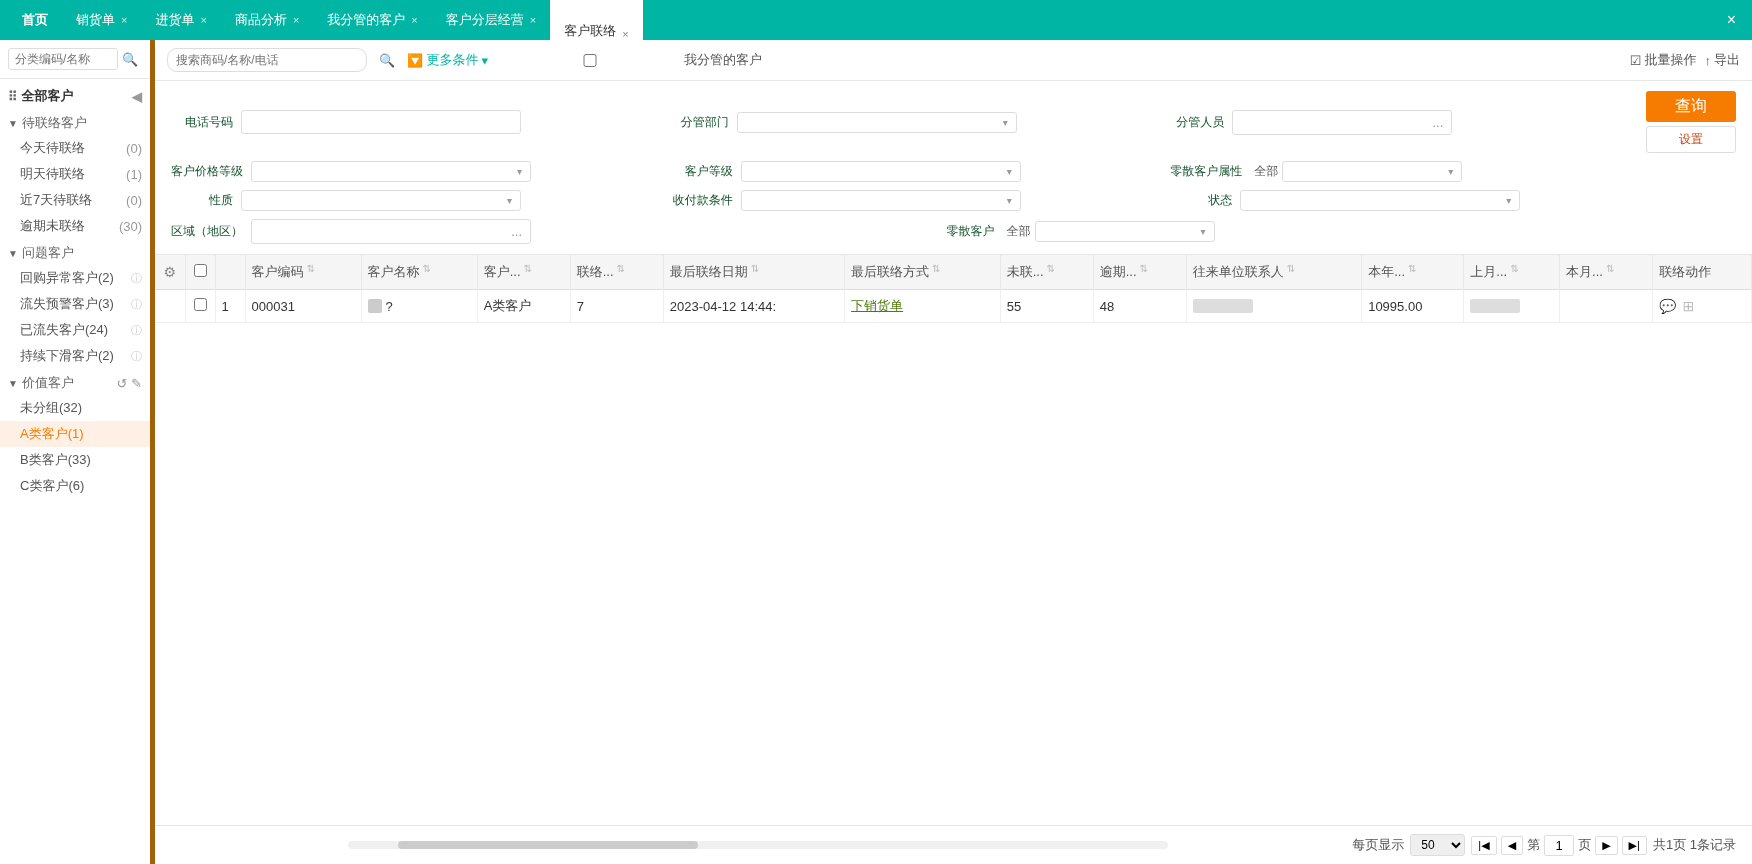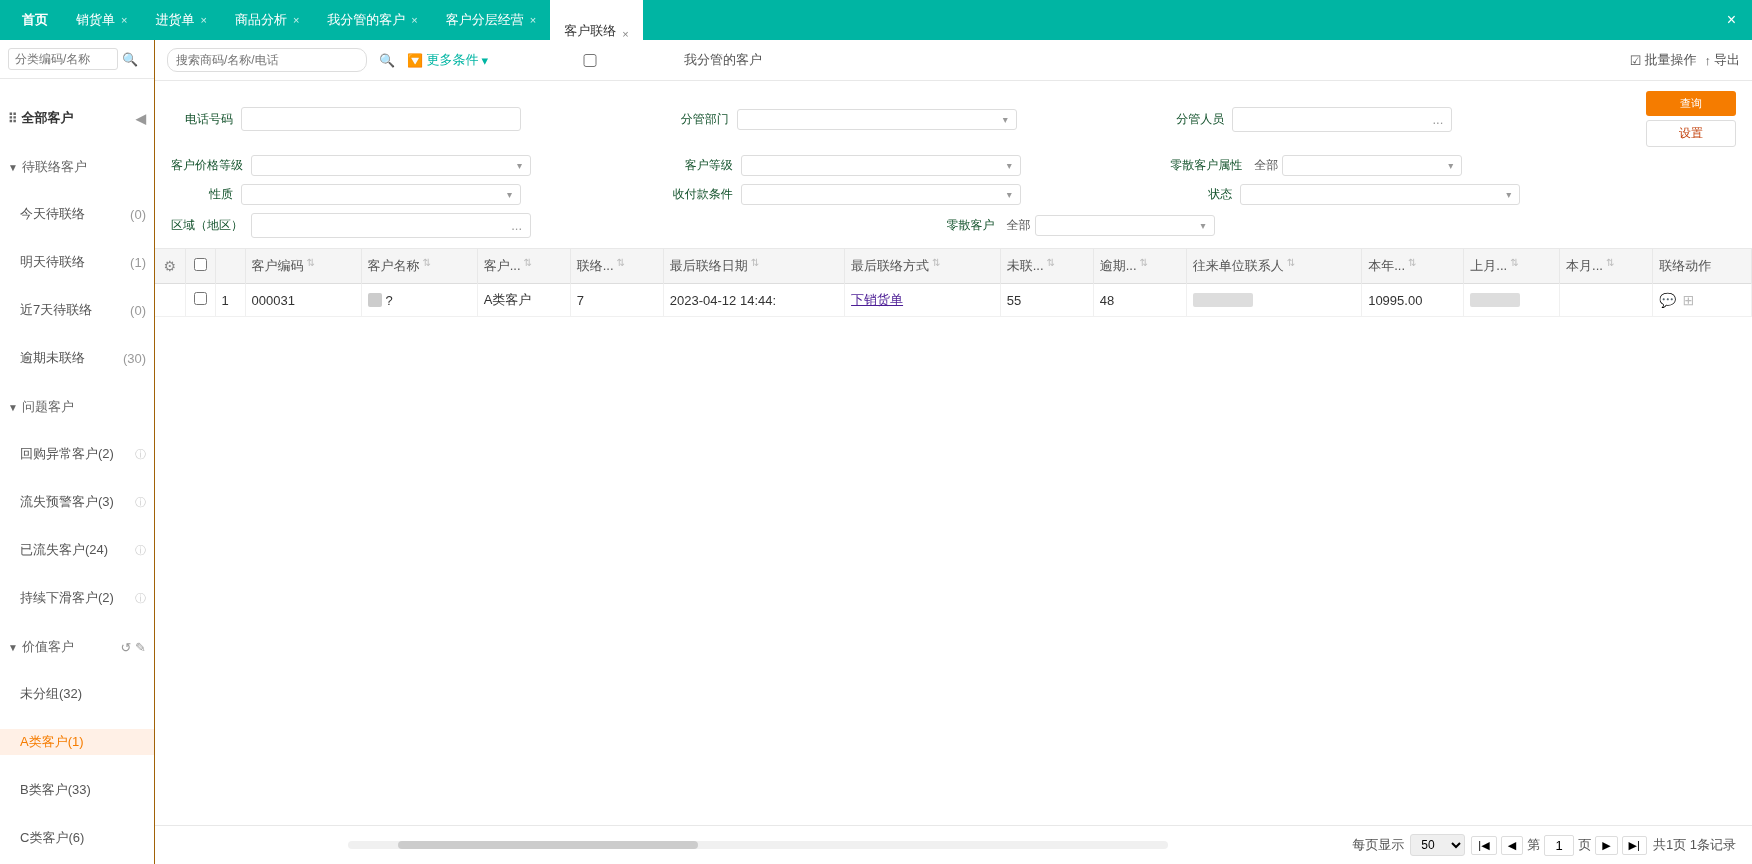--- a/index.html
+++ b/index.html
@@ -51,25 +51,24 @@
     
     .main-layout {
       display: flex;
       height: calc(864px - 40px);
     }
 
     
     .sidebar {
       width: 155px;
       background: white;
-      border-right: 1px solid #a16207;
+      border-right: 5px solid #a16207;
       display: flex;
       flex-direction: column;
       overflow-y: auto;
-      gap: 22px;
     }
     .sidebar-search {
       padding: 8px;
       display: flex;
       align-items: center;
       border-bottom: 1px solid #e8e8e8;
     }
     .sidebar-search input {
       border: 1px solid #ddd;
       border-radius: 3px;
@@ -264,21 +263,21 @@
       color: #999;
     }
     .filter-divider { width: 24px; }
     .btn-query {
       background: #f57c00;
       color: white;
       border: none;
       padding: 5px 16px;
       border-radius: 3px;
       cursor: pointer;
-      font-size: 11px;
+      font-size: 16px;
     }
     .btn-settings {
       background: white;
       color: #c2410c;
       border: 1px solid #ddd;
       padding: 4px 32px;
       border-radius: 3px;
       cursor: pointer;
       font-size: 12px;
     }
@@ -321,21 +320,21 @@
     tbody tr {
       border-bottom: 1px solid #f0f0f0;
     }
     tbody td {
       padding: 7px 6px;
       color: #333;
       border-right: 1px solid #f0f0f0;
       white-space: nowrap;
     }
     .link-text {
-      color: #4c1d95;
+      color: #4d7c0f;
       text-decoration: underline;
       cursor: pointer;
     }
     .row-actions {
       display: flex;
       gap: 6px;
       align-items: center;
     }
     .row-actions .action-icon {
       color: #bbb;

